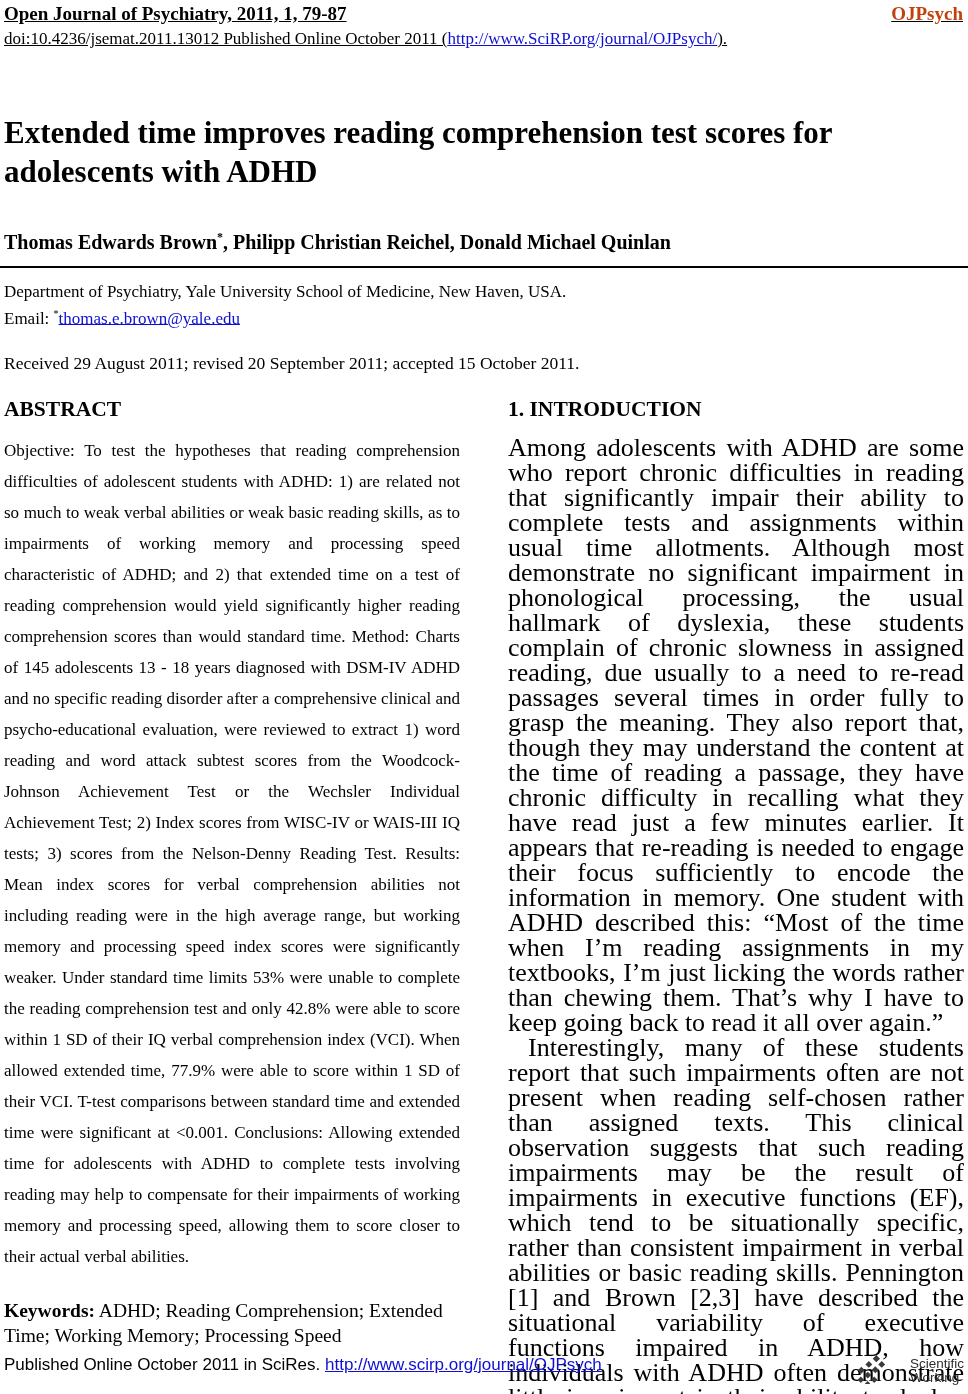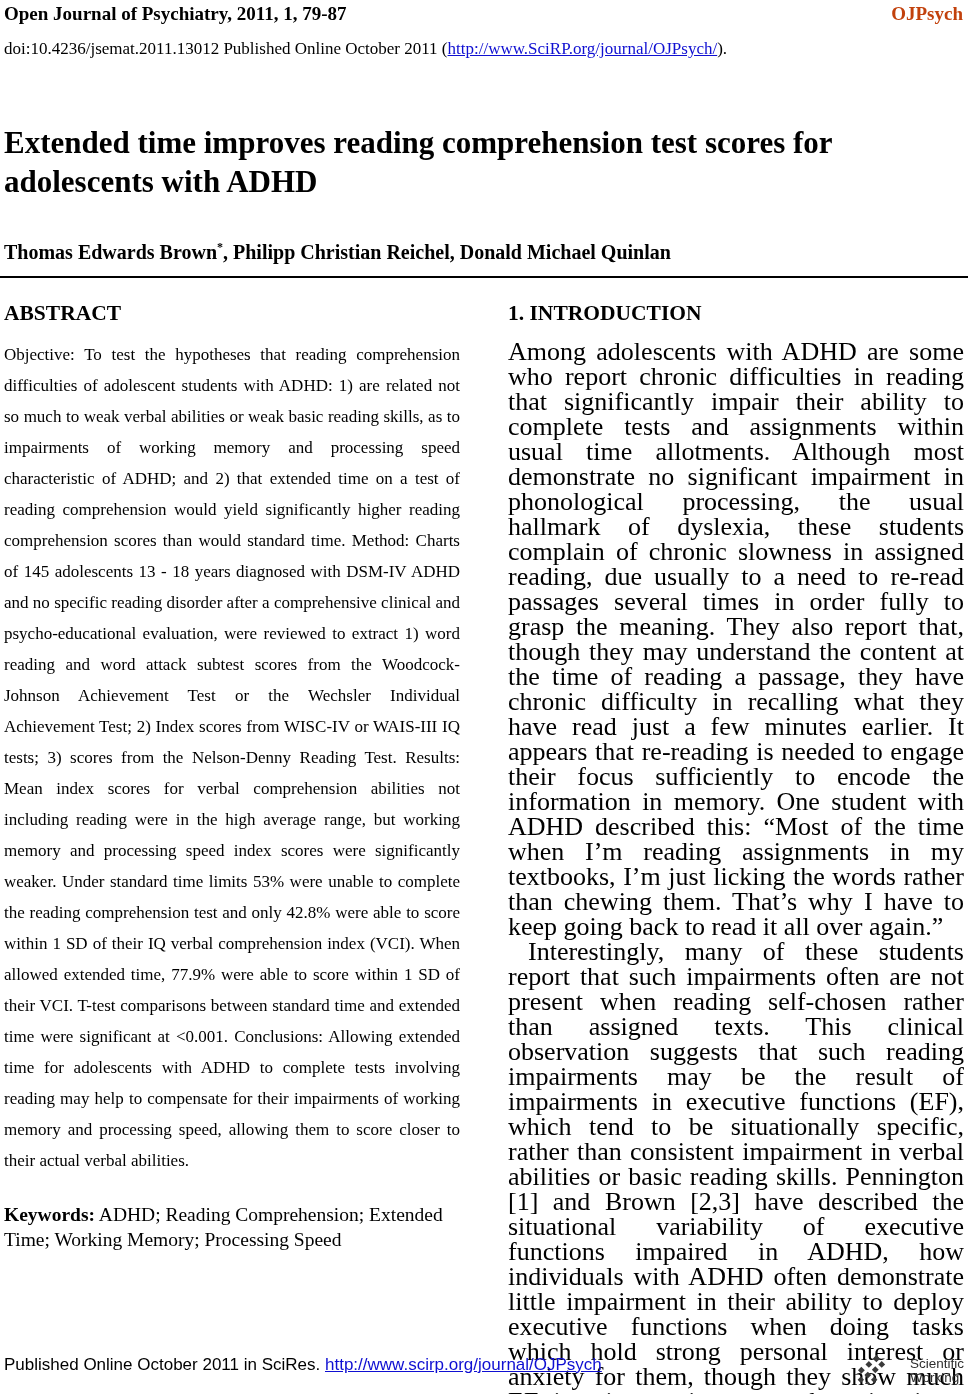--- a/index.html
+++ b/index.html
@@ -7,31 +7,31 @@
   .page {
     position: relative;
     width: 968px;
     height: 1394px;
     overflow: hidden;
     background: #ffffff;
     color: #000;
     font-family: "Liberation Serif", serif;
   }
   
-  .header { padding: 3px 5px 0 4px; }
+  .header { padding: 3px 5px 0 4px; text-decoration: underline; }
   .header-row1 {
     display: flex;
     justify-content: space-between;
     align-items: baseline;
     font-weight: bold;
     font-size: 19px;
     line-height: 22px;
   }
   .journal-abbrev { color: #c2410c; }
-  .header-row2 { font-size: 17px; line-height: 20px; margin-top: 14px; }
+  .header-row2 { font-size: 17px; line-height: 20px; margin-top: 4px; }
   a.doc-link { color: #0f0fd2; text-decoration: underline; cursor: pointer; }
   
   .article-title {
     margin: 64px 0 16px 0;
     padding: 0 4px;
     max-width: 912px;
     font-size: 31px;
     font-weight: bold;
     line-height: 39px;
   }
@@ -118,21 +118,29 @@
   </div>
 
   <h1 class="article-title">Extended time improves reading comprehension test scores for adolescents with ADHD</h1>
 
   <div class="authors">
     <span>Thomas Edwards Brown</span><sup>*</sup><span>, Philipp Christian Reichel, Donald Michael Quinlan</span>
   </div>
 
   <div class="rule"></div>
 
+  <div class="affiliation-block">
+    <div>Department of Psychiatry, Yale University School of Medicine, New Haven, USA.</div>
+    <div class="email-line">
+      <span>Email:</span>
+      <sup>*</sup><a class="doc-link">thomas.e.brown@yale.edu</a>
+    </div>
+  </div>
 
+  <div class="received-line">Received 29 August 2011; revised 20 September 2011; accepted 15 October 2011.</div>
 
   <div class="columns">
 
     <div class="col">
       <h2 class="section-heading">ABSTRACT</h2>
       <p class="abstract-body">Objective: To test the hypotheses that reading comprehension difficulties of adolescent students with ADHD: 1) are related not so much to weak verbal abilities or weak basic reading skills, as to impairments of working memory and processing speed characteristic of ADHD; and 2) that extended time on a test of reading comprehension would yield significantly higher reading comprehension scores than would standard time. Method: Charts of 145 adolescents 13 - 18 years diagnosed with DSM-IV ADHD and no specific reading disorder after a comprehensive clinical and psycho-educational evaluation, were reviewed to extract 1) word reading and word attack subtest scores from the Woodcock-Johnson Achievement Test or the Wechsler Individual Achievement Test; 2) Index scores from WISC-IV or WAIS-III IQ tests; 3) scores from the Nelson-Denny Reading Test. Results: Mean index scores for verbal comprehension abilities not including reading were in the high average range, but working memory and processing speed index scores were significantly weaker. Under standard time limits 53% were unable to complete the reading comprehension test and only 42.8% were able to score within 1 SD of their IQ verbal comprehension index (VCI). When allowed extended time, 77.9% were able to score within 1 SD of their VCI. T-test comparisons between standard time and extended time were significant at &lt;0.001. Conclusions: Allowing extended time for adolescents with ADHD to complete tests involving reading may help to compensate for their impairments of working memory and processing speed, allowing them to score closer to their actual verbal abilities.</p>
       <div class="keywords">
         <span class="kw-label">Keywords:</span>
         <span>ADHD; Reading Comprehension; Extended Time; Working Memory; Processing Speed</span>
       </div>

